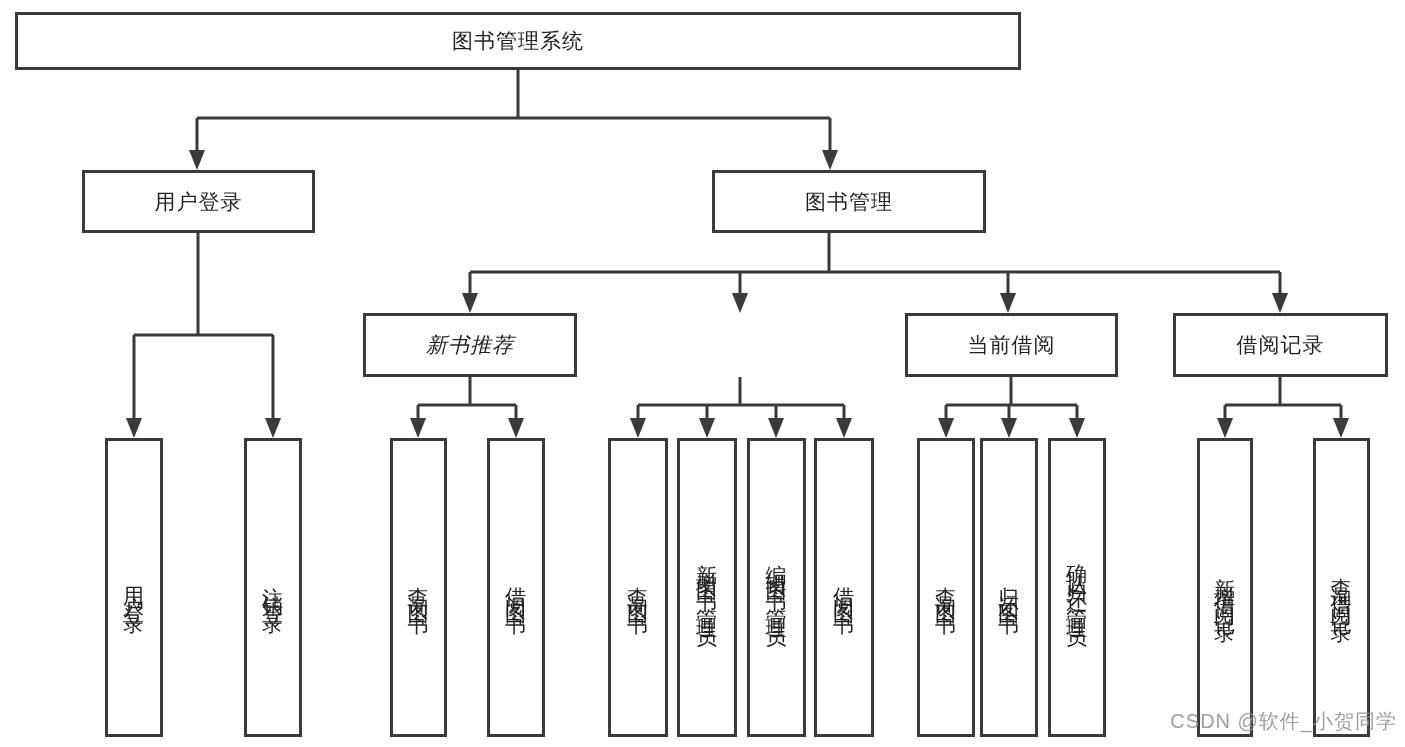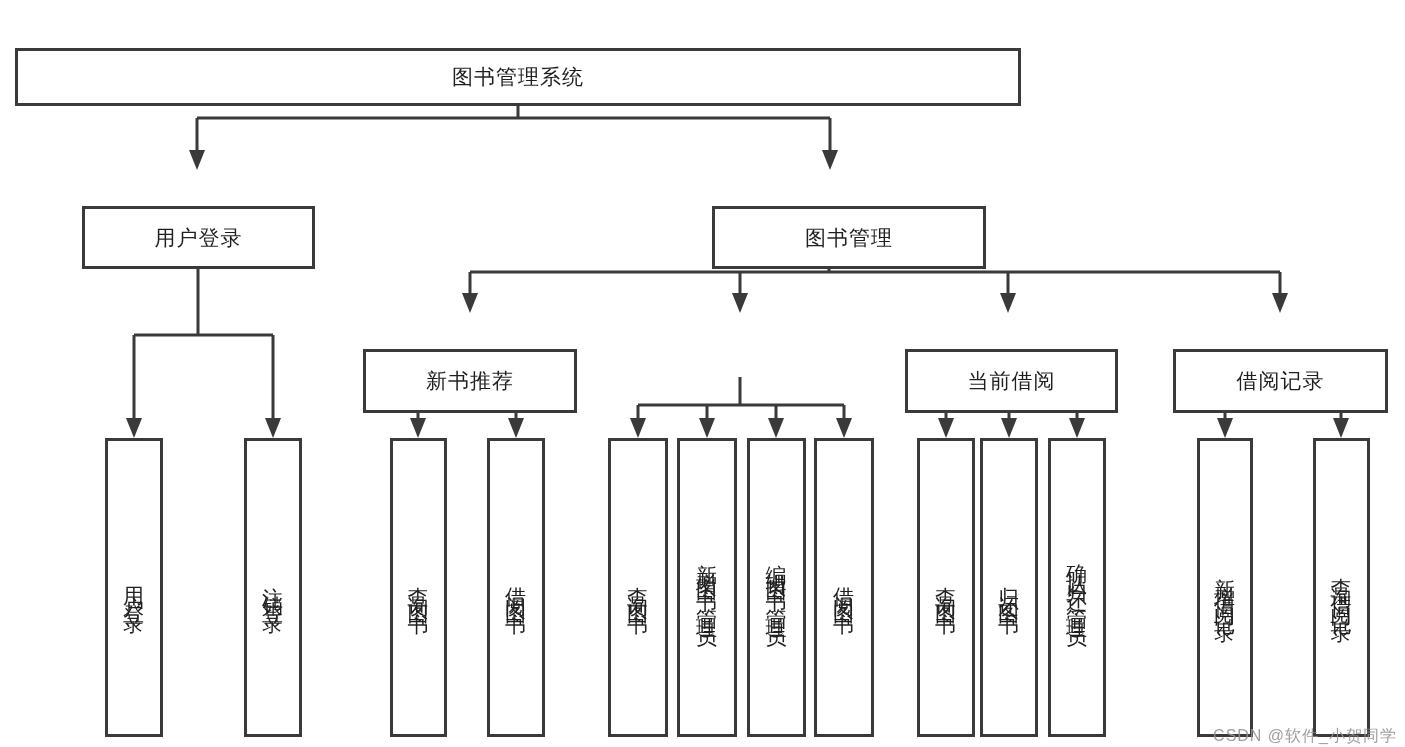--- a/index.html
+++ b/index.html
@@ -25,34 +25,34 @@
   svg.connectors polygon { fill: #3a3a3a; stroke: none; }
   .box {
     position: absolute;
     box-sizing: border-box;
     border: 3px solid #3a3a3a;
     background: #ffffff;
     display: flex;
     align-items: center;
     justify-content: center;
   }
-  .box.h { font-size: 21px; letter-spacing: 1px; margin-top: 36px; }
+  .box.h { font-size: 21px; letter-spacing: 1px; }
   .box.v { font-size: 21px; }
   .box.v .vtext {
     writing-mode: vertical-rl;
     text-orientation: mixed;
     letter-spacing: 9px;
     line-height: 1;
     white-space: nowrap;
   }
   .watermark {
     position: absolute;
     right: 8px;
-    bottom: 0;
-    font-size: 16px;
+    bottom: 12px;
+    font-size: 20px;
     letter-spacing: 1px;
     color: rgba(148,148,148,0.9);
     z-index: 5;
     white-space: nowrap;
   }
 </style>
 </head>
 <body>
 
 <div class="stage">
@@ -99,21 +99,21 @@
     <span>图书管理系统</span>
   </div>
 
   <div class="box h" style="left:82px; top:170px; width:233px; height:63px;">
     <span>用户登录</span>
   </div>
   <div class="box h" style="left:712px; top:170px; width:274px; height:63px;">
     <span>图书管理</span>
   </div>
 
-  <div class="box h" style="left:363px; top:313px; width:214px; height:64px;">
+  <div class="box h" style="left:363px; top:313px; width:214px; height:64px;font-style:italic;">
     <span>新书推荐</span>
   </div>
   <div class="box h" style="left:905px; top:313px; width:213px; height:64px;align-items:center;">
     <span>当前借阅</span>
   </div>
   <div class="box h" style="left:1173px; top:313px; width:215px; height:64px;">
     <span>借阅记录</span>
   </div>
 
   <div class="box v" style="left:105px; top:438px; width:58px; height:299px;">

